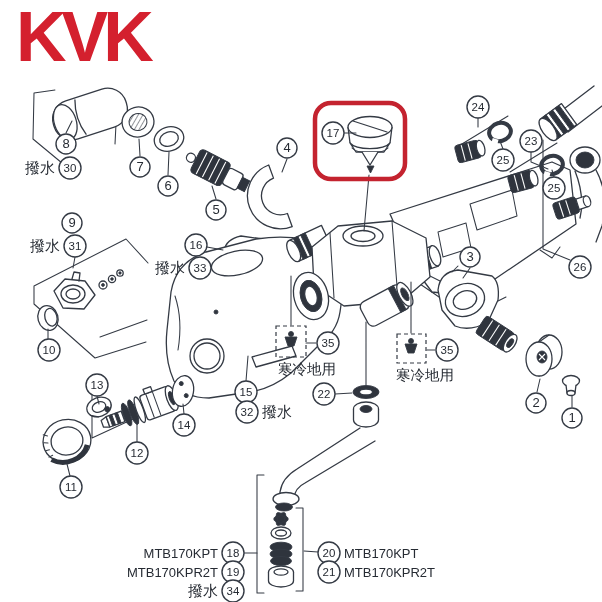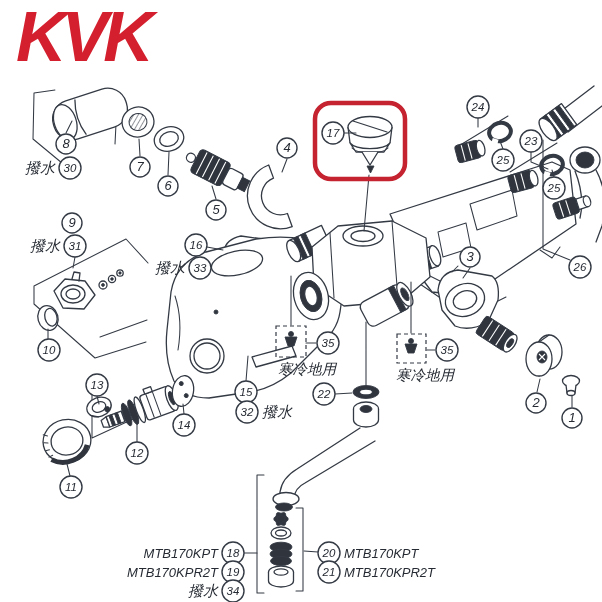--- a/index.html
+++ b/index.html
@@ -1,17 +1,17 @@
 <!DOCTYPE html>
 <html style="--line: #343a44; --hl: #c4232f;"><head>
 <meta charset="utf-8">
 <style>
   :root { --line:#343a44; --dark:#2f343d; --hl:#c4232f; }
   html,body{margin:0;padding:0;width:602px;height:602px;background:#fff;overflow:hidden;}
-  #page{position:relative;width:602px;height:602px;background:#fff;font-family:"Liberation Sans",sans-serif;font-style:italic;}
+  #page{position:relative;width:602px;height:602px;background:#fff;font-family:"Liberation Sans",sans-serif;}
   .logo{position:absolute;left:16px;top:0px;font-size:70px;font-weight:700;letter-spacing:-5px;line-height:1.08;font-family:"Liberation Sans",sans-serif;}
   svg{position:absolute;left:0;top:0;}
   .ln{stroke:var(--line);fill:none;stroke-width:1.3;stroke-linecap:round;stroke-linejoin:round;}
   .pn{stroke:var(--line);fill:none;stroke-width:1.05;stroke-linecap:round;stroke-linejoin:round;}
   .fw{fill:#ffffff;stroke:var(--line);stroke-width:1.3;stroke-linejoin:round;}
   .fd{fill:var(--dark);stroke:var(--line);stroke-width:0.9;}
   .ws{stroke:#ffffff;stroke-width:1.1;}
   .co-c{fill:#ffffff;stroke:var(--line);stroke-width:1.4;}
   .co-n{fill:#262b33;text-anchor:middle;font-family:"Liberation Sans",sans-serif;}
   .co-l{fill:#262b33;font-family:"Liberation Sans",sans-serif;}

